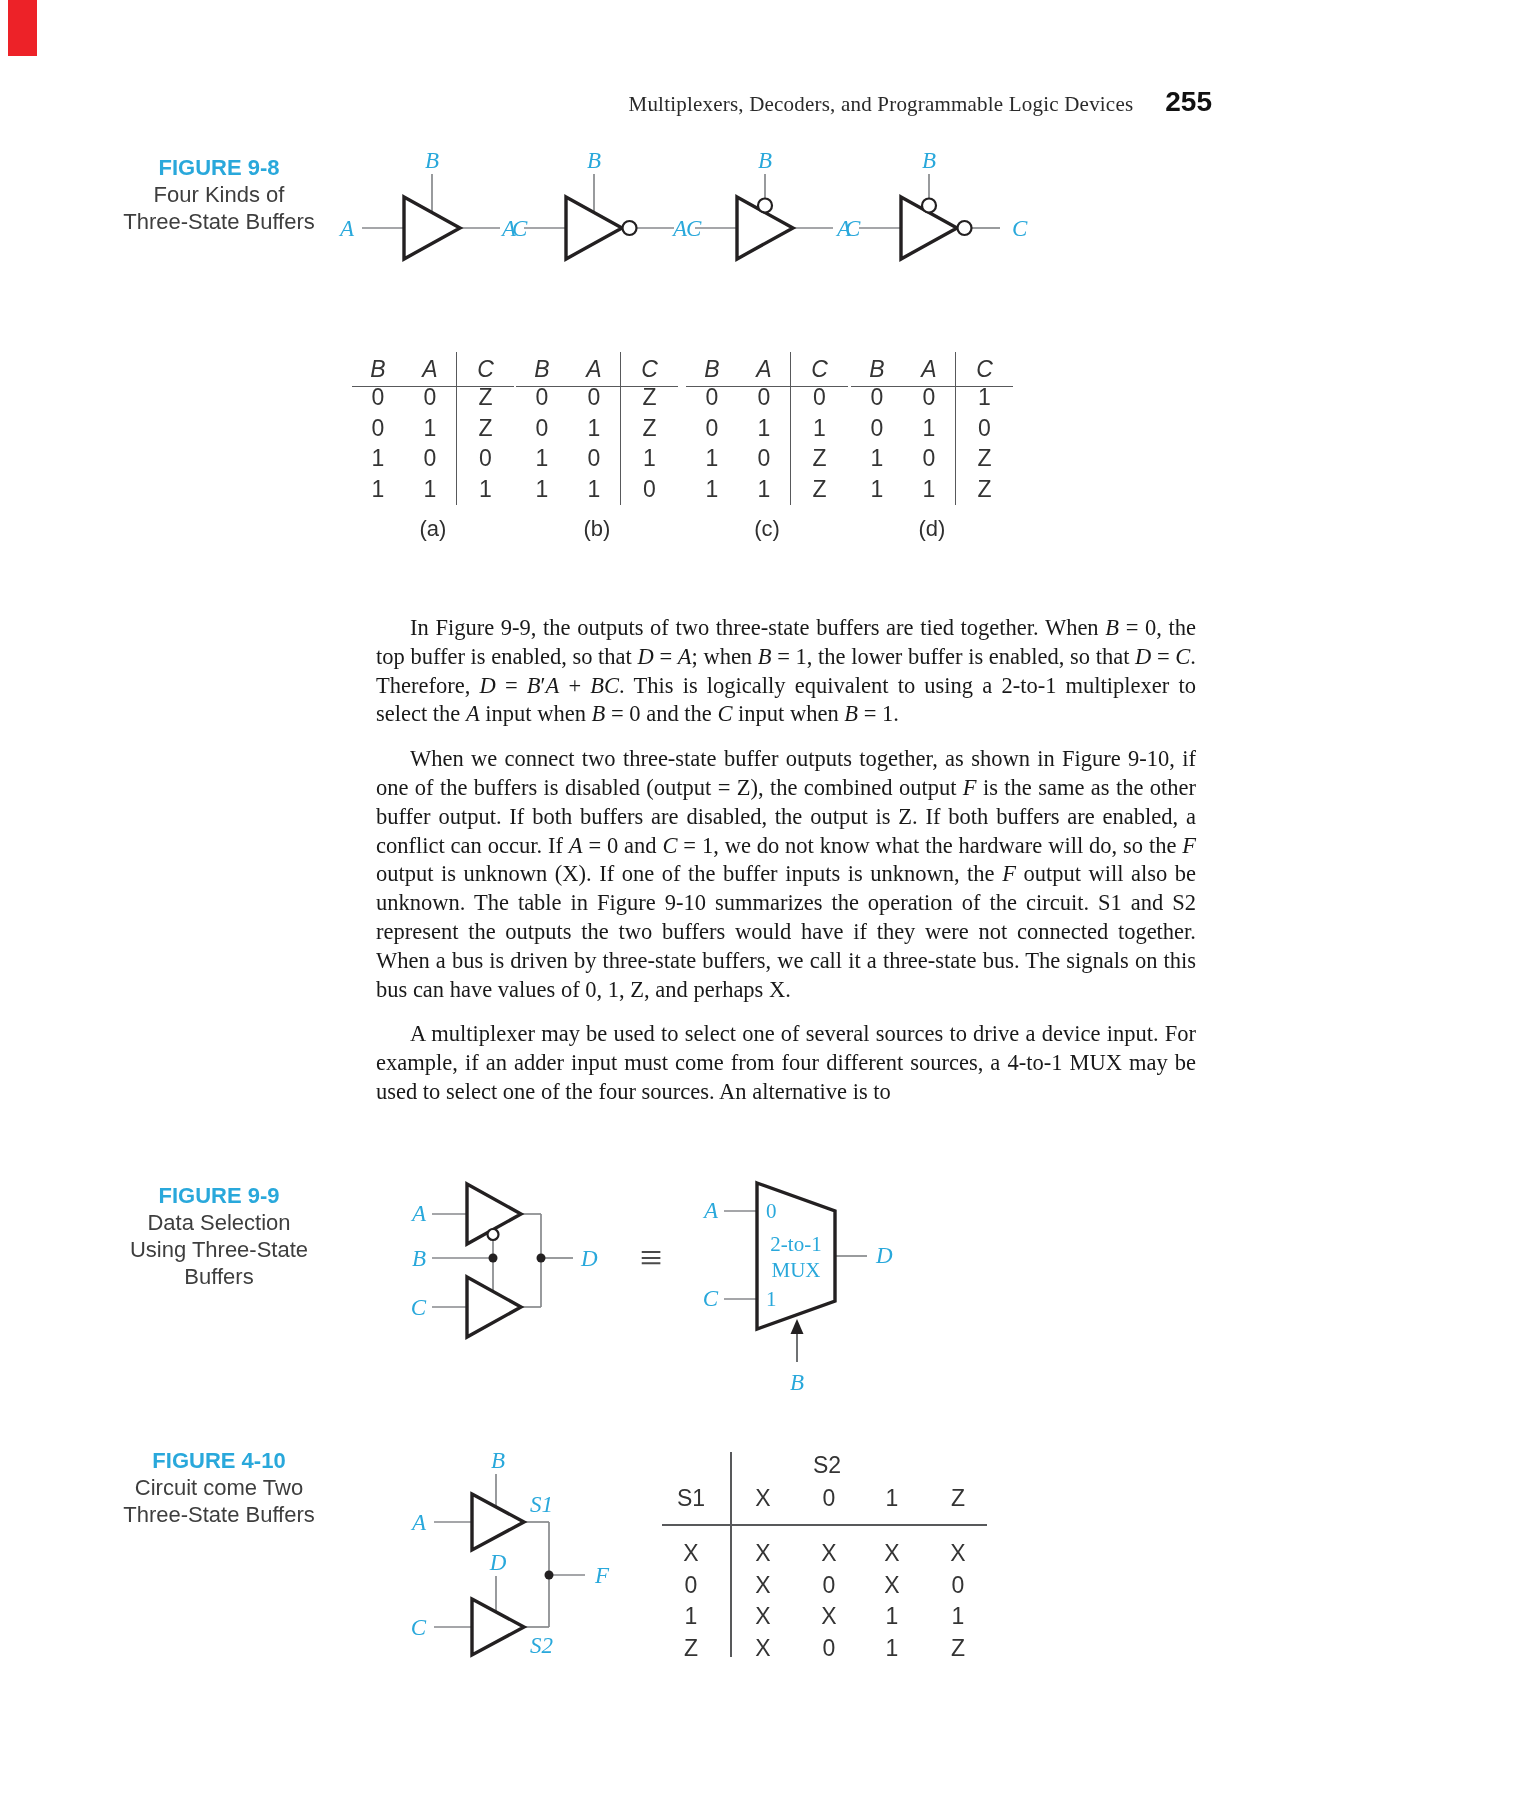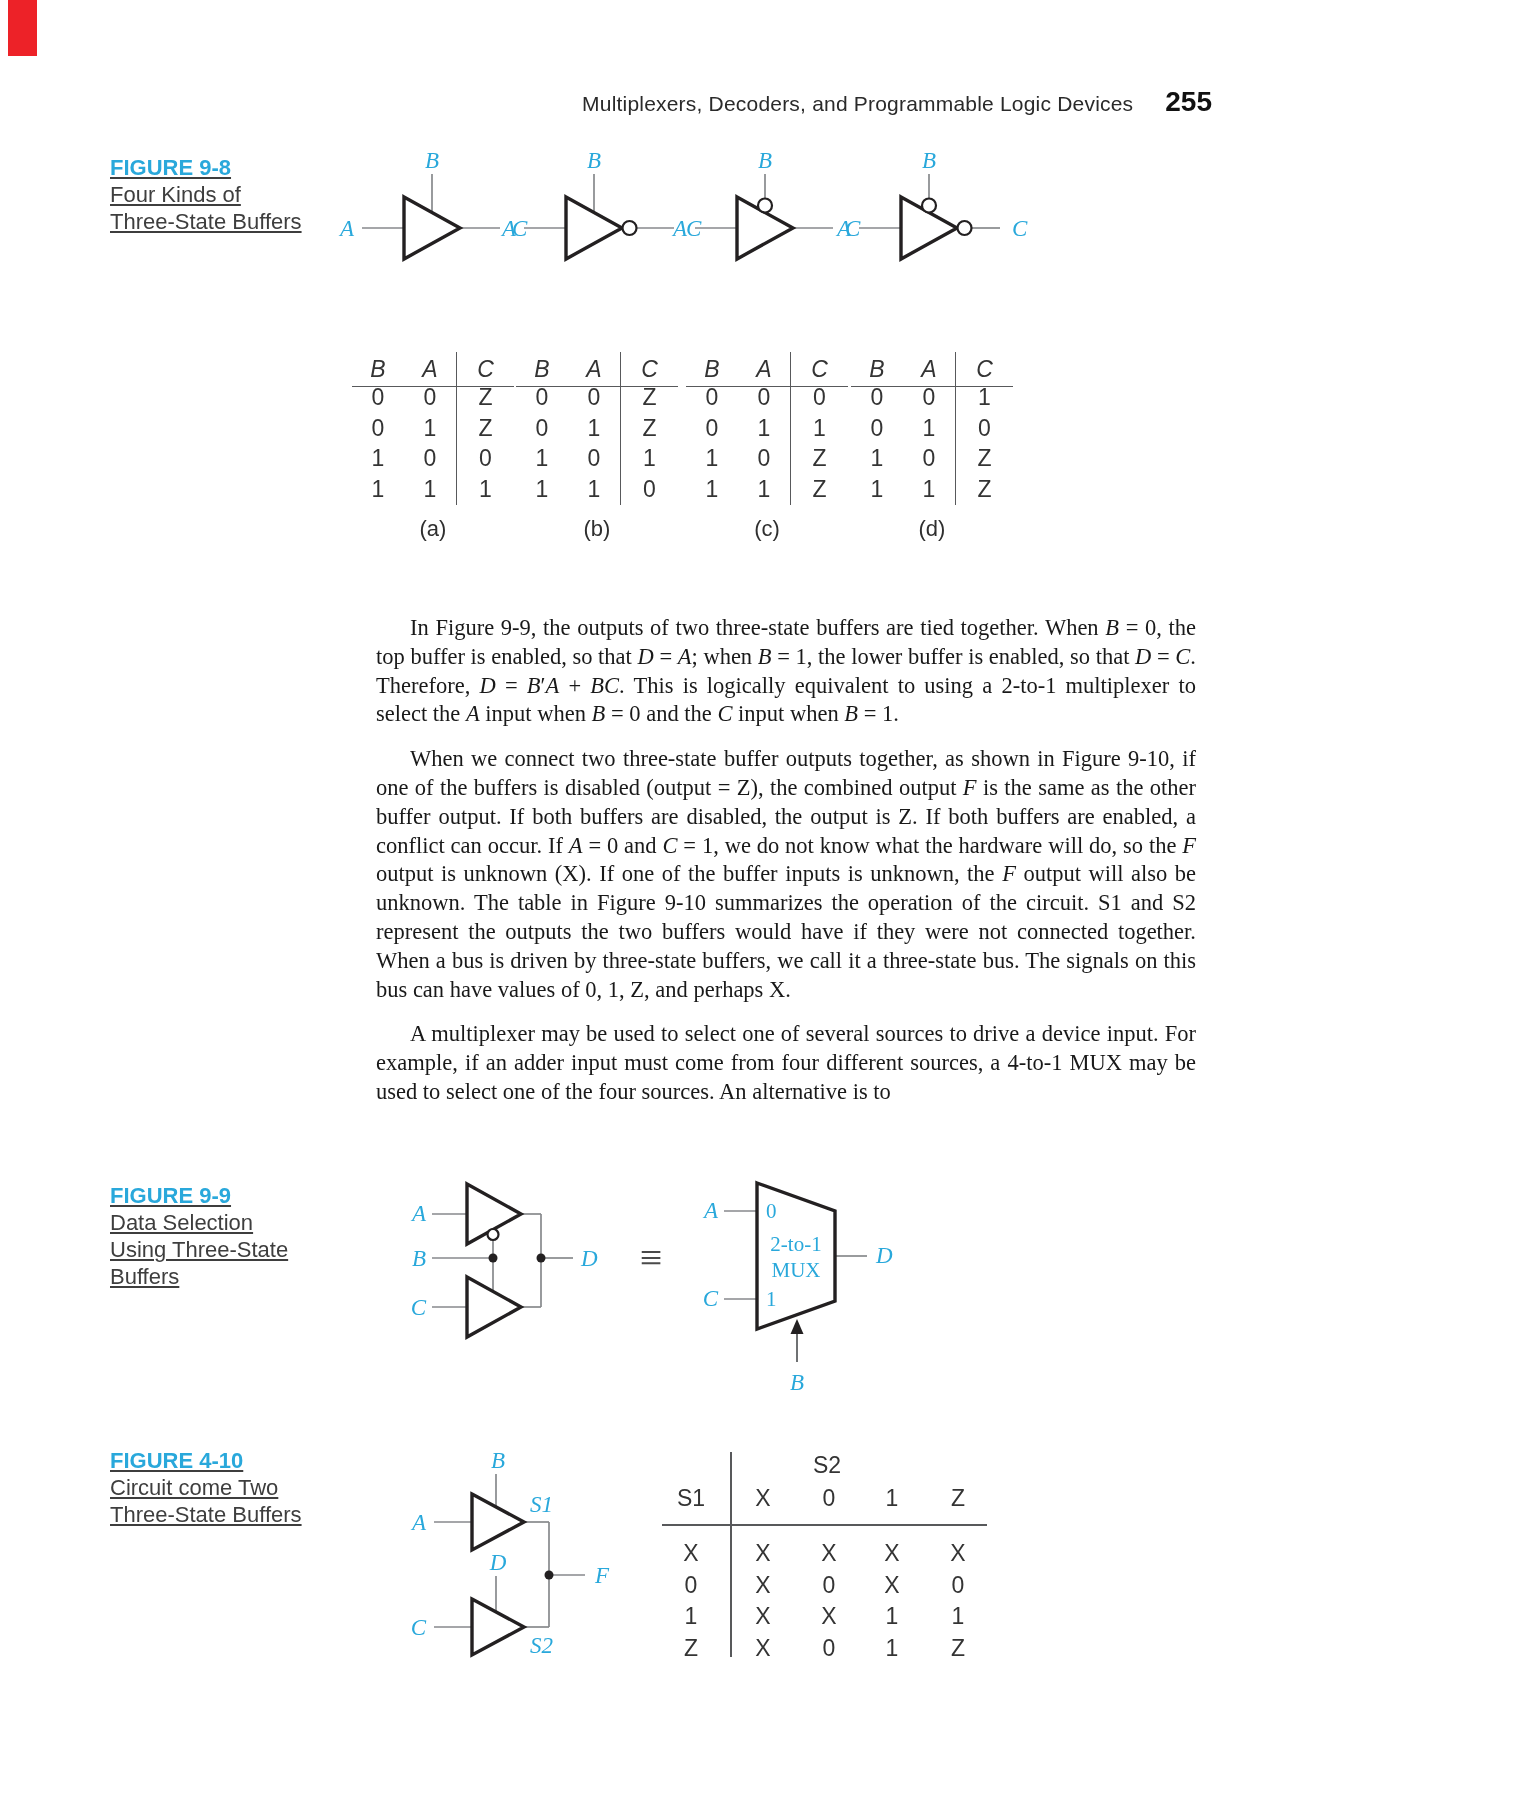--- a/index.html
+++ b/index.html
@@ -4,26 +4,26 @@
 <style>
   html,body{margin:0;padding:0;background:#ffffff;}
   .page{position:relative;width:1526px;height:1800px;background:#ffffff;overflow:hidden;
         font-family:"Liberation Sans",sans-serif;}
 
   
   .red-mark{position:absolute;left:8px;top:0;width:29px;height:56px;background:#ed2228;}
 
   
   .running-head{position:absolute;left:0;top:86px;width:1212px;text-align:right;white-space:nowrap;}
-  .running-head .rh-title{font-size:21px;color:#2a2a2a;letter-spacing:.2px;}
+  .running-head .rh-title{font-size:21px;color:#2a2a2a;letter-spacing:.2px;font-family:Liberation Serif, serif;}
   .running-head .rh-num{font-size:28px;font-weight:bold;color:#111;margin-left:32px;}
 
   
-  .fig-caption{position:absolute;left:110px;width:260px;text-align:left;
-               font-size:22px;line-height:27px;color:#3e3e3e;text-decoration:underline;}
+  .fig-caption{position:absolute;left:89px;width:260px;text-align:center;
+               font-size:22px;line-height:27px;color:#3e3e3e;}
   .fig-caption .fig-label{color:#29a8db;font-weight:bold;}
   .cap8{top:154px;}
   .cap9{top:1182px;}
   .cap10{top:1447px;}
 
   
   svg{position:absolute;overflow:visible;}
   .wire{stroke:#87898c;stroke-width:1.7;fill:none;}
   .tri{stroke:#232021;stroke-width:3.4;fill:#ffffff;stroke-linejoin:miter;}
   .bub{stroke:#232021;stroke-width:2.2;fill:#ffffff;}

